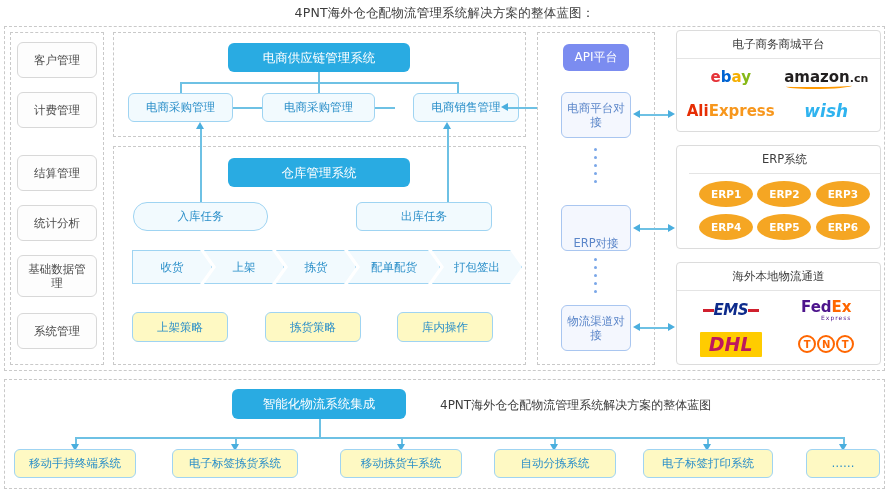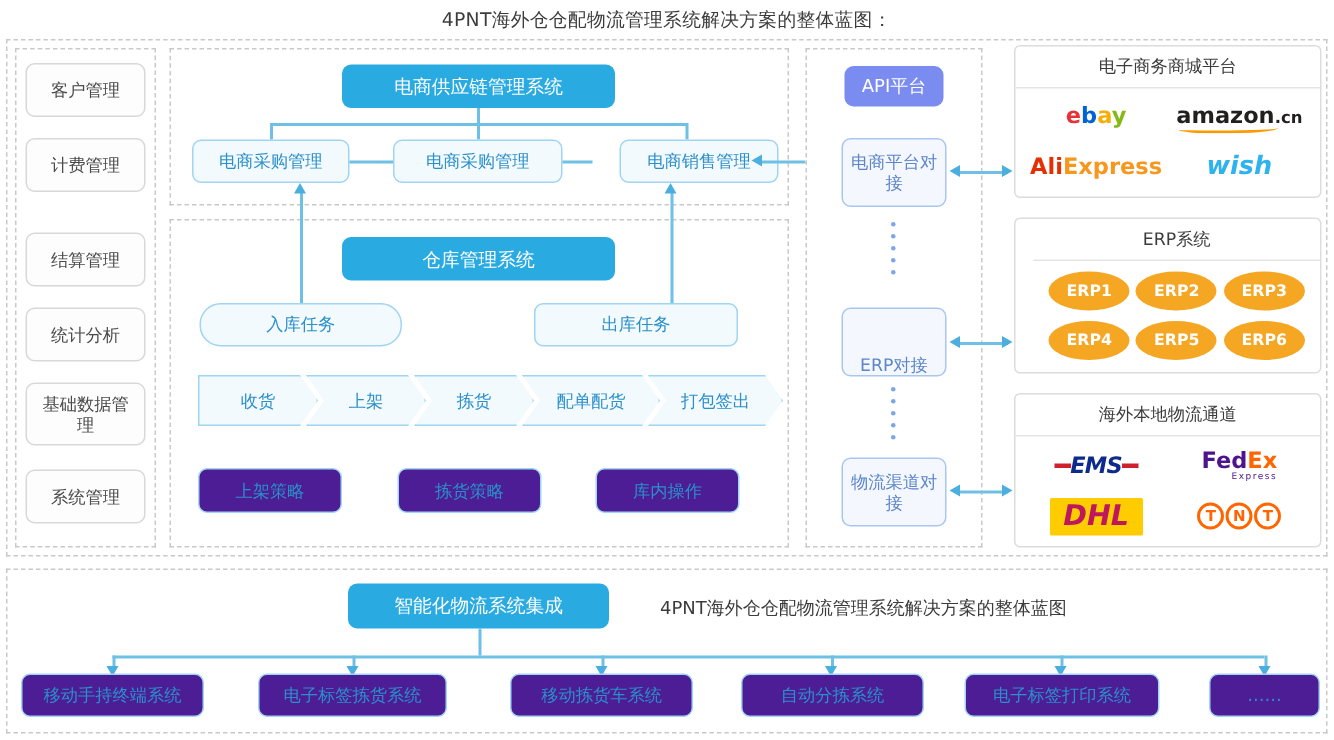--- a/index.html
+++ b/index.html
@@ -46,21 +46,21 @@
   }
   .box-light {
     border: 1px solid #9fd4f2; background: #f2fafe; color: #2b8fc9;
     border-radius: 6px;
   }
   .box-light2 {
     border: 1px solid #a9c6f0; background: #f4f7fe; color: #5b86c9;
     border-radius: 6px;
   }
   .box-outline {
-    border: 1px solid #9fd4f2; background: #4c1d95; color: #2b8fc9;
+    border: 1px solid #9fd4f2; background: #fef9c3; color: #2b8fc9;
     border-radius: 6px;
   }
 
   
   .chev {
     position: absolute; height: 34px;
     display: flex; align-items: center; justify-content: center;
     background: #f2fafe; border: 1px solid #9fd4f2; color: #2b8fc9;
     font-size: 11.5px;
     clip-path: polygon(0 0, calc(100% - 12px) 0, 100% 50%, calc(100% - 12px) 100%, 0 100%, 12px 50%);

